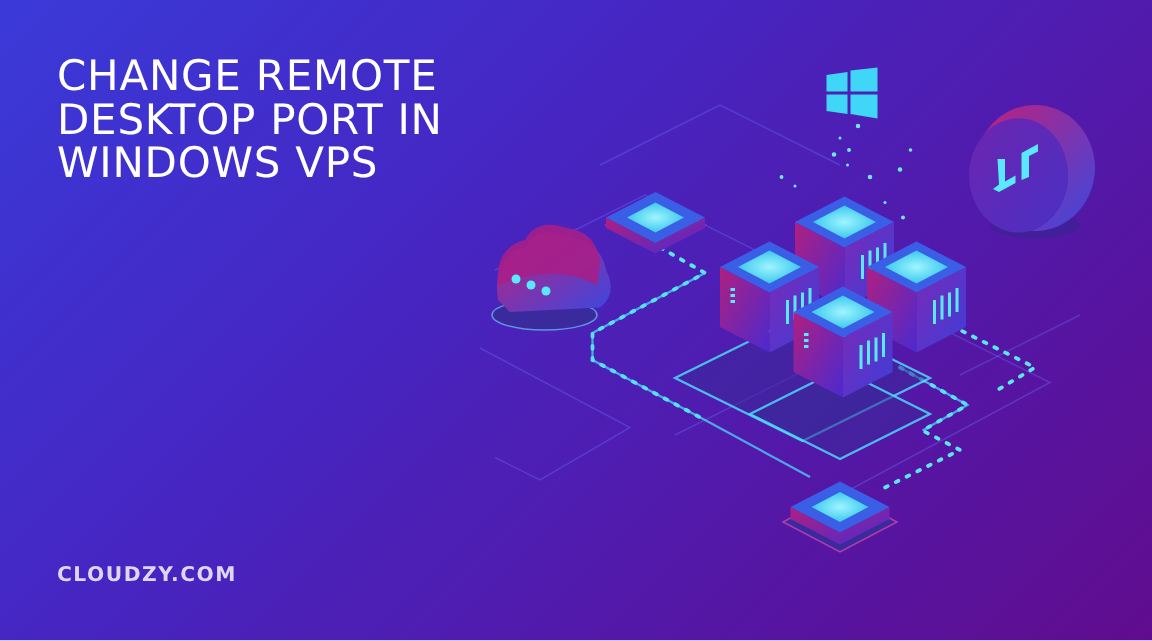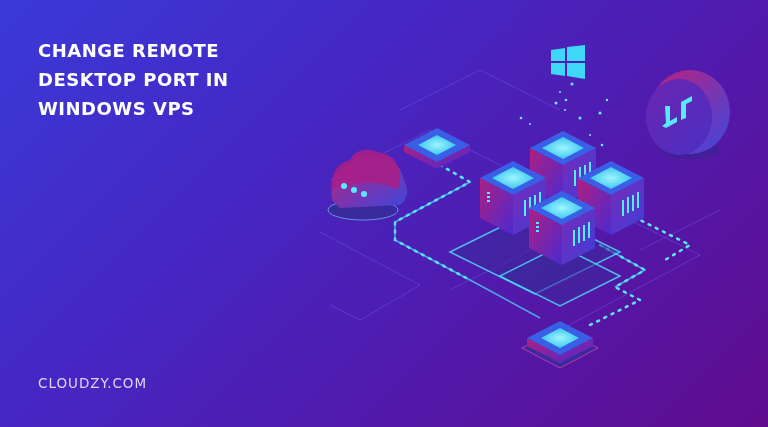--- a/index.html
+++ b/index.html
@@ -4,26 +4,26 @@
 <style>
   html, body { margin:0; padding:0; }
   body { width:768px; height:427px; overflow:hidden; }
   .banner {
     position:relative; width:768px; height:427px; overflow:hidden;
     background: linear-gradient(135deg, #3a3ad8 0%, #4527c4 35%, #5318a8 70%, #600c8e 100%);
     font-family: "DejaVu Sans", sans-serif;
   }
   .title {
     position:absolute; left:38px; top:36px; margin:0;
-    color:#ffffff; font-weight:bold; font-size:18px; line-height:29px;
+    color:#ffffff; font-weight:normal; font-size:28px; line-height:29px;
     letter-spacing:0.5px; white-space:pre-line;
   }
   .brand {
     position:absolute; left:38px; top:375px;
-    color:#ddd7f5; font-weight:normal; font-size:13.5px; letter-spacing:1px;
+    color:#ddd7f5; font-weight:bold; font-size:13.5px; letter-spacing:1px;
   }
   .art { position:absolute; left:0; top:0; }
 </style>
 </head>
 <body>
 
 <div class="banner">
   <h1 class="title">CHANGE REMOTE
 DESKTOP PORT IN
 WINDOWS VPS</h1>

